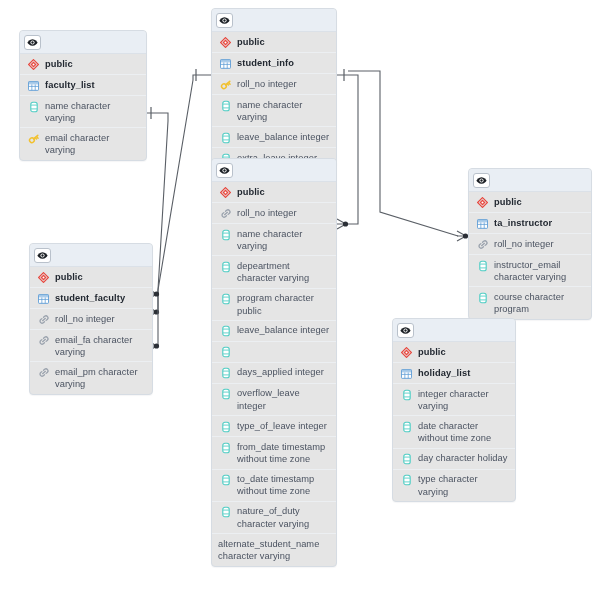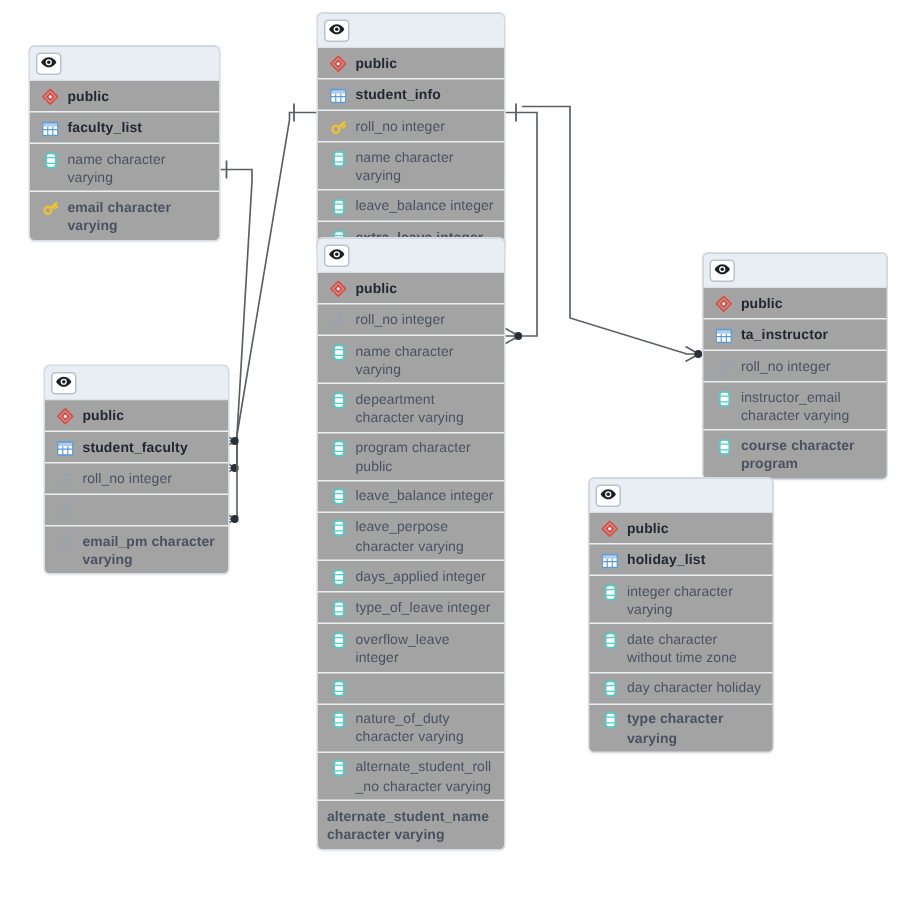--- a/index.html
+++ b/index.html
@@ -25,21 +25,21 @@
     position: absolute;
     left: 0;
     top: 0;
     width: 613px;
     height: 602px;
     pointer-events: none;
     z-index: 1;
   }
   .node {
     position: absolute;
-    background: #a3a3a3;
+    background: #e5e5e5;
     border: 1px solid #d6dce3;
     border-radius: 4px;
     box-sizing: border-box;
     z-index: 2;
     box-shadow: 0 1px 1px rgba(16,24,40,0.04);
   }
   .node-header {
     background: #e9eef4;
     height: 22px;
     display: flex;
@@ -62,21 +62,20 @@
   .row {
     display: flex;
     align-items: flex-start;
     padding: 3px 5px 3px 6px;
     border-bottom: 1px solid #eceff2;
     box-sizing: border-box;
     min-height: 17px;
   }
   .row:last-child {
     border-bottom: none;
-    font-weight: bold;
   }
   .row-ico {
     flex: 0 0 auto;
     width: 15px;
     height: 13px;
     margin-right: 4px;
     display: flex;
     align-items: center;
     justify-content: center;
     margin-top: 1px;
@@ -329,74 +328,74 @@
           </span>
           <span class="row-txt">leave_balance integer</span>
         </div>
         <div class="row">
           <span class="row-ico">
             <svg width="8" height="12" viewBox="0 0 10 14">
               <rect x="1" y="1" width="8" height="12" rx="2.6" fill="#ffffff" stroke="#4ecdc4" stroke-width="1.4"></rect>
               <path d="M1.3 4.6h7.4M1.3 9.4h7.4" stroke="#4ecdc4" stroke-width="1.1"></path>
             </svg>
           </span>
-          <span class="row-txt">leave_perpose character varying</span>
         </div>
         <div class="row">
           <span class="row-ico">
             <svg width="8" height="12" viewBox="0 0 10 14">
               <rect x="1" y="1" width="8" height="12" rx="2.6" fill="#ffffff" stroke="#4ecdc4" stroke-width="1.4"></rect>
               <path d="M1.3 4.6h7.4M1.3 9.4h7.4" stroke="#4ecdc4" stroke-width="1.1"></path>
             </svg>
           </span>
           <span class="row-txt">days_applied integer</span>
         </div>
         <div class="row">
           <span class="row-ico">
             <svg width="8" height="12" viewBox="0 0 10 14">
               <rect x="1" y="1" width="8" height="12" rx="2.6" fill="#ffffff" stroke="#4ecdc4" stroke-width="1.4"></rect>
               <path d="M1.3 4.6h7.4M1.3 9.4h7.4" stroke="#4ecdc4" stroke-width="1.1"></path>
             </svg>
           </span>
+          <span class="row-txt">overflow_leave integer</span>
+        </div>
+        <div class="row">
+          <span class="row-ico">
+            <svg width="8" height="12" viewBox="0 0 10 14">
+              <rect x="1" y="1" width="8" height="12" rx="2.6" fill="#ffffff" stroke="#4ecdc4" stroke-width="1.4"></rect>
+              <path d="M1.3 4.6h7.4M1.3 9.4h7.4" stroke="#4ecdc4" stroke-width="1.1"></path>
+            </svg>
+          </span>
           <span class="row-txt">type_of_leave integer</span>
         </div>
         <div class="row">
           <span class="row-ico">
             <svg width="8" height="12" viewBox="0 0 10 14">
               <rect x="1" y="1" width="8" height="12" rx="2.6" fill="#ffffff" stroke="#4ecdc4" stroke-width="1.4"></rect>
               <path d="M1.3 4.6h7.4M1.3 9.4h7.4" stroke="#4ecdc4" stroke-width="1.1"></path>
             </svg>
           </span>
-          <span class="row-txt">overflow_leave integer</span>
-        </div>
-        <div class="row">
-          <span class="row-ico">
-            <svg width="8" height="12" viewBox="0 0 10 14">
-              <rect x="1" y="1" width="8" height="12" rx="2.6" fill="#ffffff" stroke="#4ecdc4" stroke-width="1.4"></rect>
-              <path d="M1.3 4.6h7.4M1.3 9.4h7.4" stroke="#4ecdc4" stroke-width="1.1"></path>
-            </svg>
-          </span>
+          <span class="row-txt">from_date timestamp without time zone</span>
+        </div>
+        <div class="row">
+          <span class="row-ico">
+            <svg width="8" height="12" viewBox="0 0 10 14">
+              <rect x="1" y="1" width="8" height="12" rx="2.6" fill="#ffffff" stroke="#4ecdc4" stroke-width="1.4"></rect>
+              <path d="M1.3 4.6h7.4M1.3 9.4h7.4" stroke="#4ecdc4" stroke-width="1.1"></path>
+            </svg>
+          </span>
+          <span class="row-txt">to_date timestamp without time zone</span>
         </div>
         <div class="row">
           <span class="row-ico">
             <svg width="8" height="12" viewBox="0 0 10 14">
               <rect x="1" y="1" width="8" height="12" rx="2.6" fill="#ffffff" stroke="#4ecdc4" stroke-width="1.4"></rect>
               <path d="M1.3 4.6h7.4M1.3 9.4h7.4" stroke="#4ecdc4" stroke-width="1.1"></path>
             </svg>
           </span>
           <span class="row-txt">nature_of_duty character varying</span>
-        </div>
-        <div class="row">
-          <span class="row-ico">
-            <svg width="8" height="12" viewBox="0 0 10 14">
-              <rect x="1" y="1" width="8" height="12" rx="2.6" fill="#ffffff" stroke="#4ecdc4" stroke-width="1.4"></rect>
-              <path d="M1.3 4.6h7.4M1.3 9.4h7.4" stroke="#4ecdc4" stroke-width="1.1"></path>
-            </svg>
-          </span>
-          <span class="row-txt">alternate_student_roll_no character varying</span>
         </div>
         <div class="row">
           <span class="row-txt">alternate_student_name character varying</span>
         </div>
       </div>
       <div class="node" style="left: 29px; top: 243px; width: 124px;">
         <div class="node-header">
           <div class="eye-btn">
             <span><svg width="11" height="9" viewBox="0 0 16 11">
                 <path d="M8 0.6C4 0.6 1.3 4 0.6 5.5 1.3 7 4 10.4 8 10.4s6.7-3.4 7.4-4.9C14.7 4 12 0.6 8 0.6z" fill="#1b1f24"></path>
@@ -440,20 +439,21 @@
         <div class="row">
           <span class="row-ico">
             <svg width="12" height="11" viewBox="0 0 16 14">
               <g transform="rotate(-40 8 7)" fill="none" stroke="#9aa2ad" stroke-width="1.7" stroke-linecap="round">
                 <path d="M6.6 4.3h-2a2.7 2.7 0 0 0 0 5.4h2"></path>
                 <path d="M9.4 4.3h2a2.7 2.7 0 0 1 0 5.4h-2"></path>
                 <path d="M5.6 7h4.8"></path>
               </g>
             </svg>
           </span>
+          <span class="row-txt">email_fa character varying</span>
         </div>
         <div class="row">
           <span class="row-ico">
             <svg width="12" height="11" viewBox="0 0 16 14">
               <g transform="rotate(-40 8 7)" fill="none" stroke="#9aa2ad" stroke-width="1.7" stroke-linecap="round">
                 <path d="M6.6 4.3h-2a2.7 2.7 0 0 0 0 5.4h2"></path>
                 <path d="M9.4 4.3h2a2.7 2.7 0 0 1 0 5.4h-2"></path>
                 <path d="M5.6 7h4.8"></path>
               </g>
             </svg>

